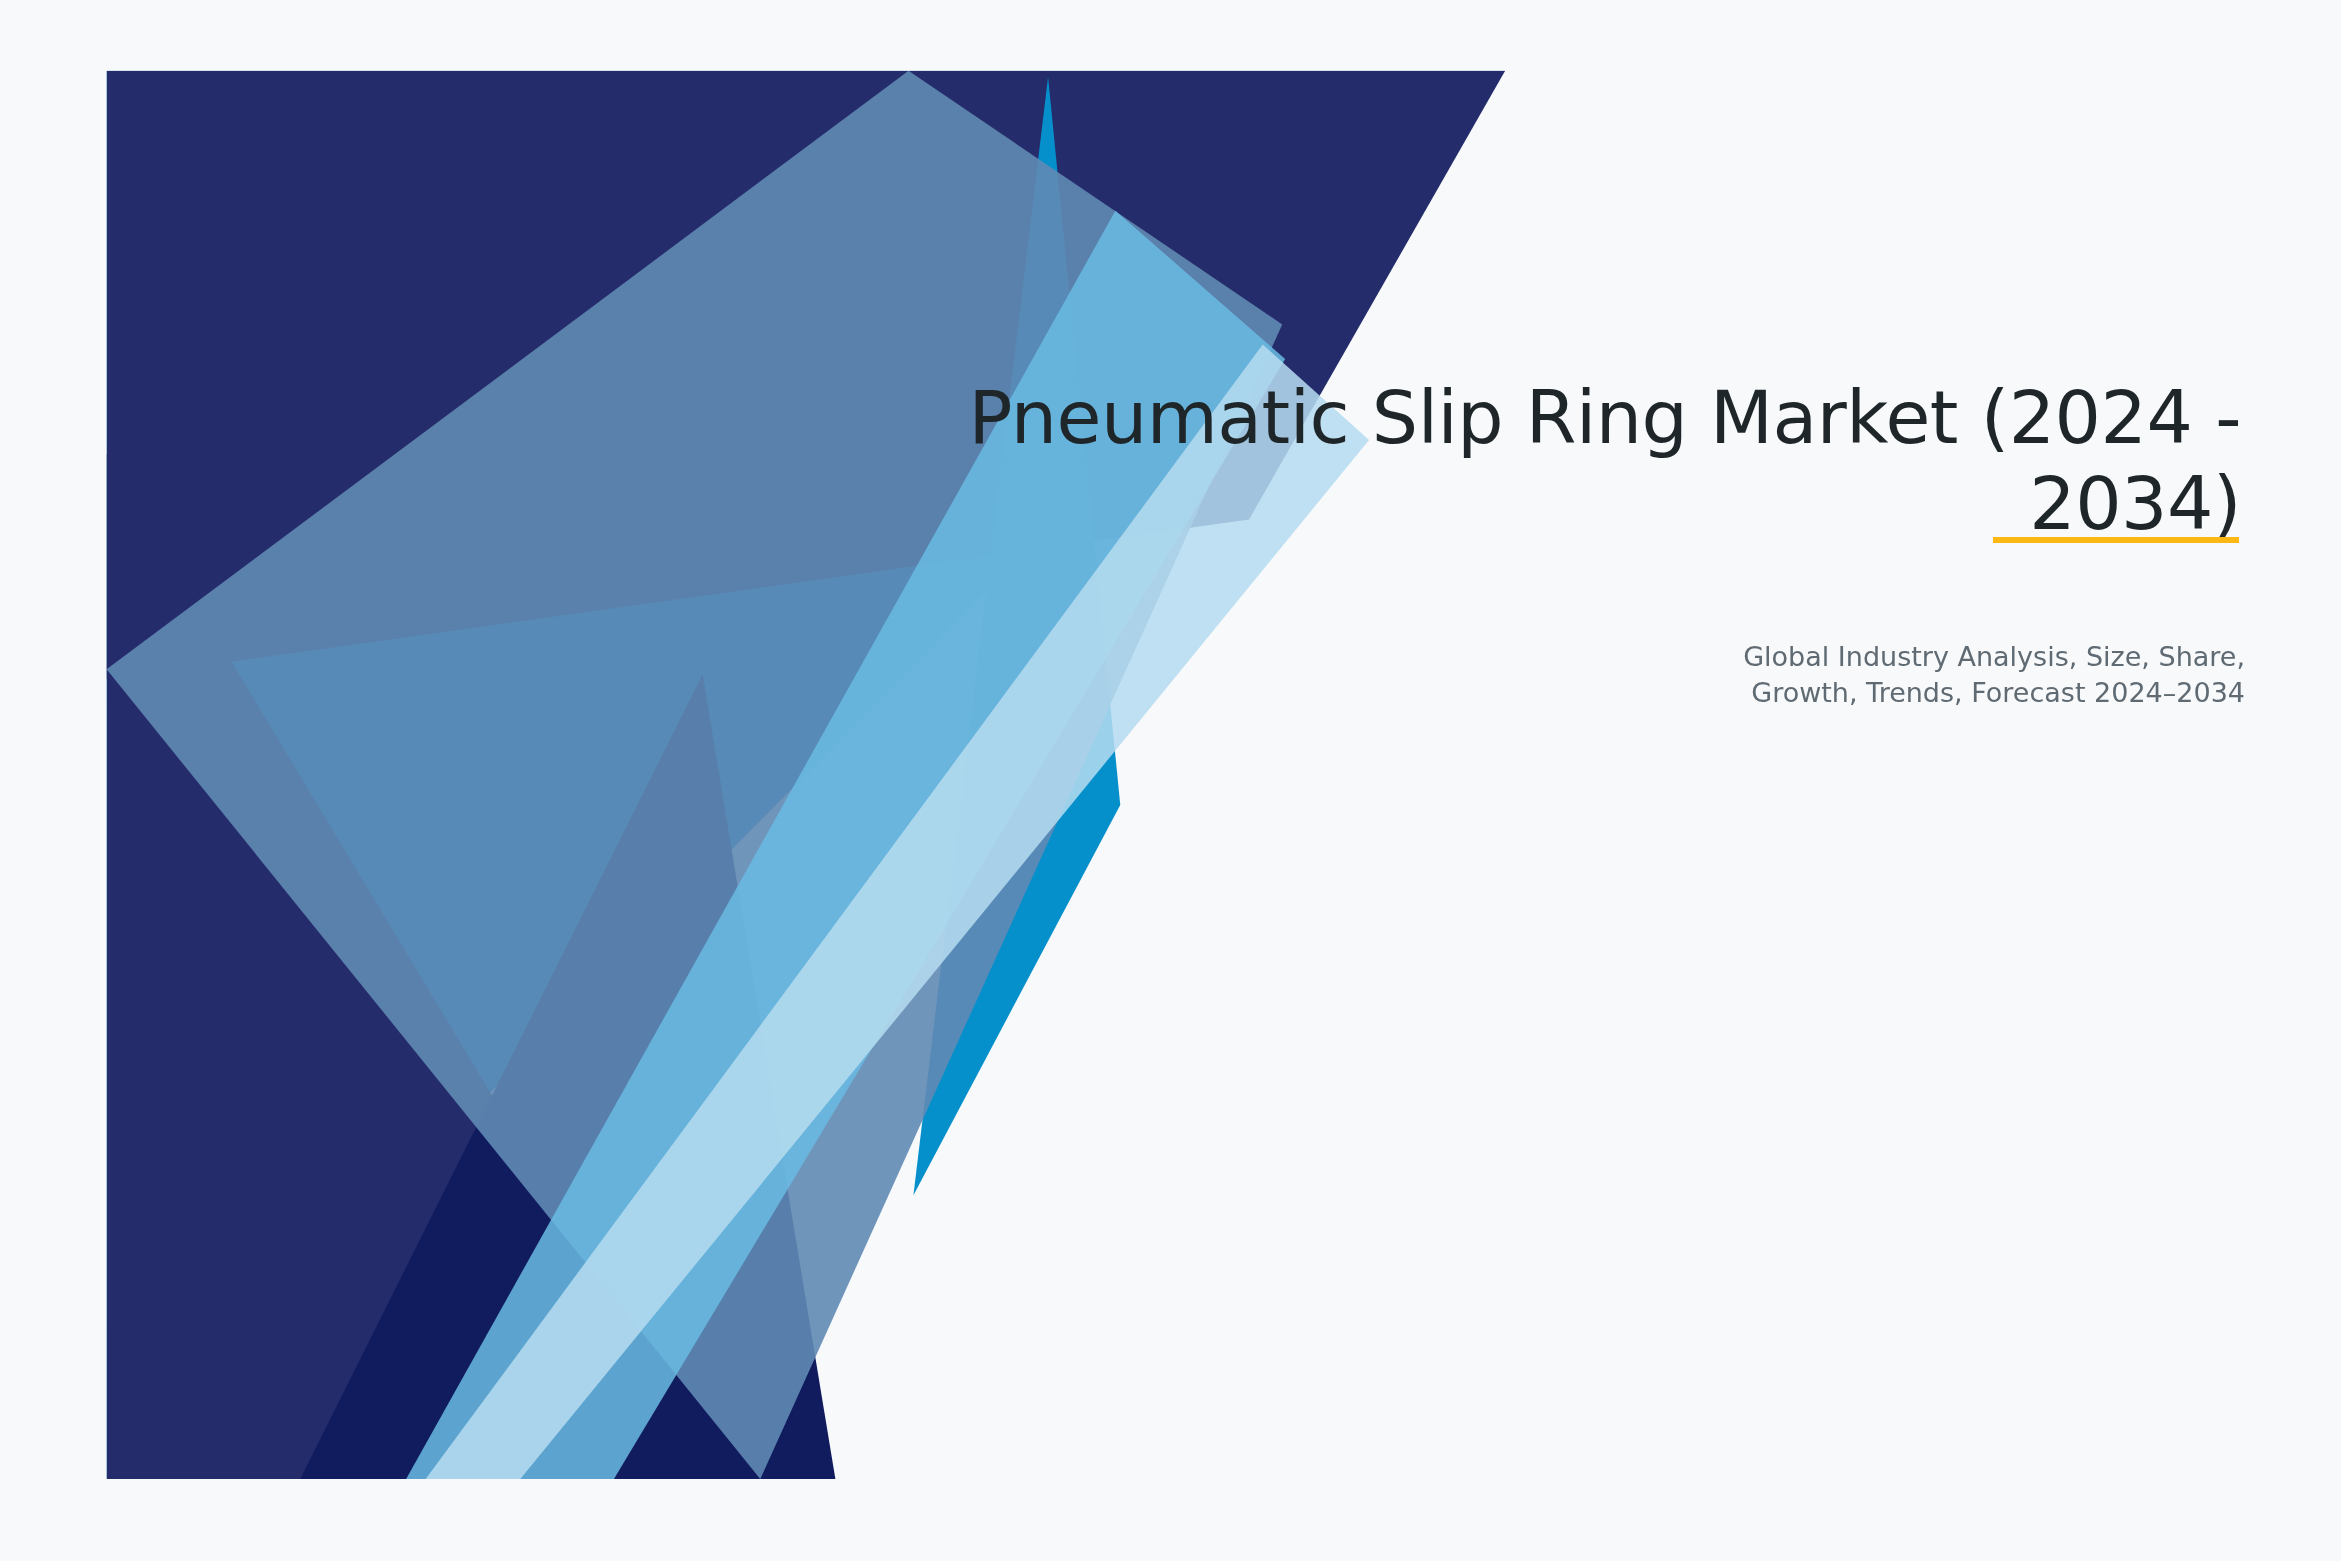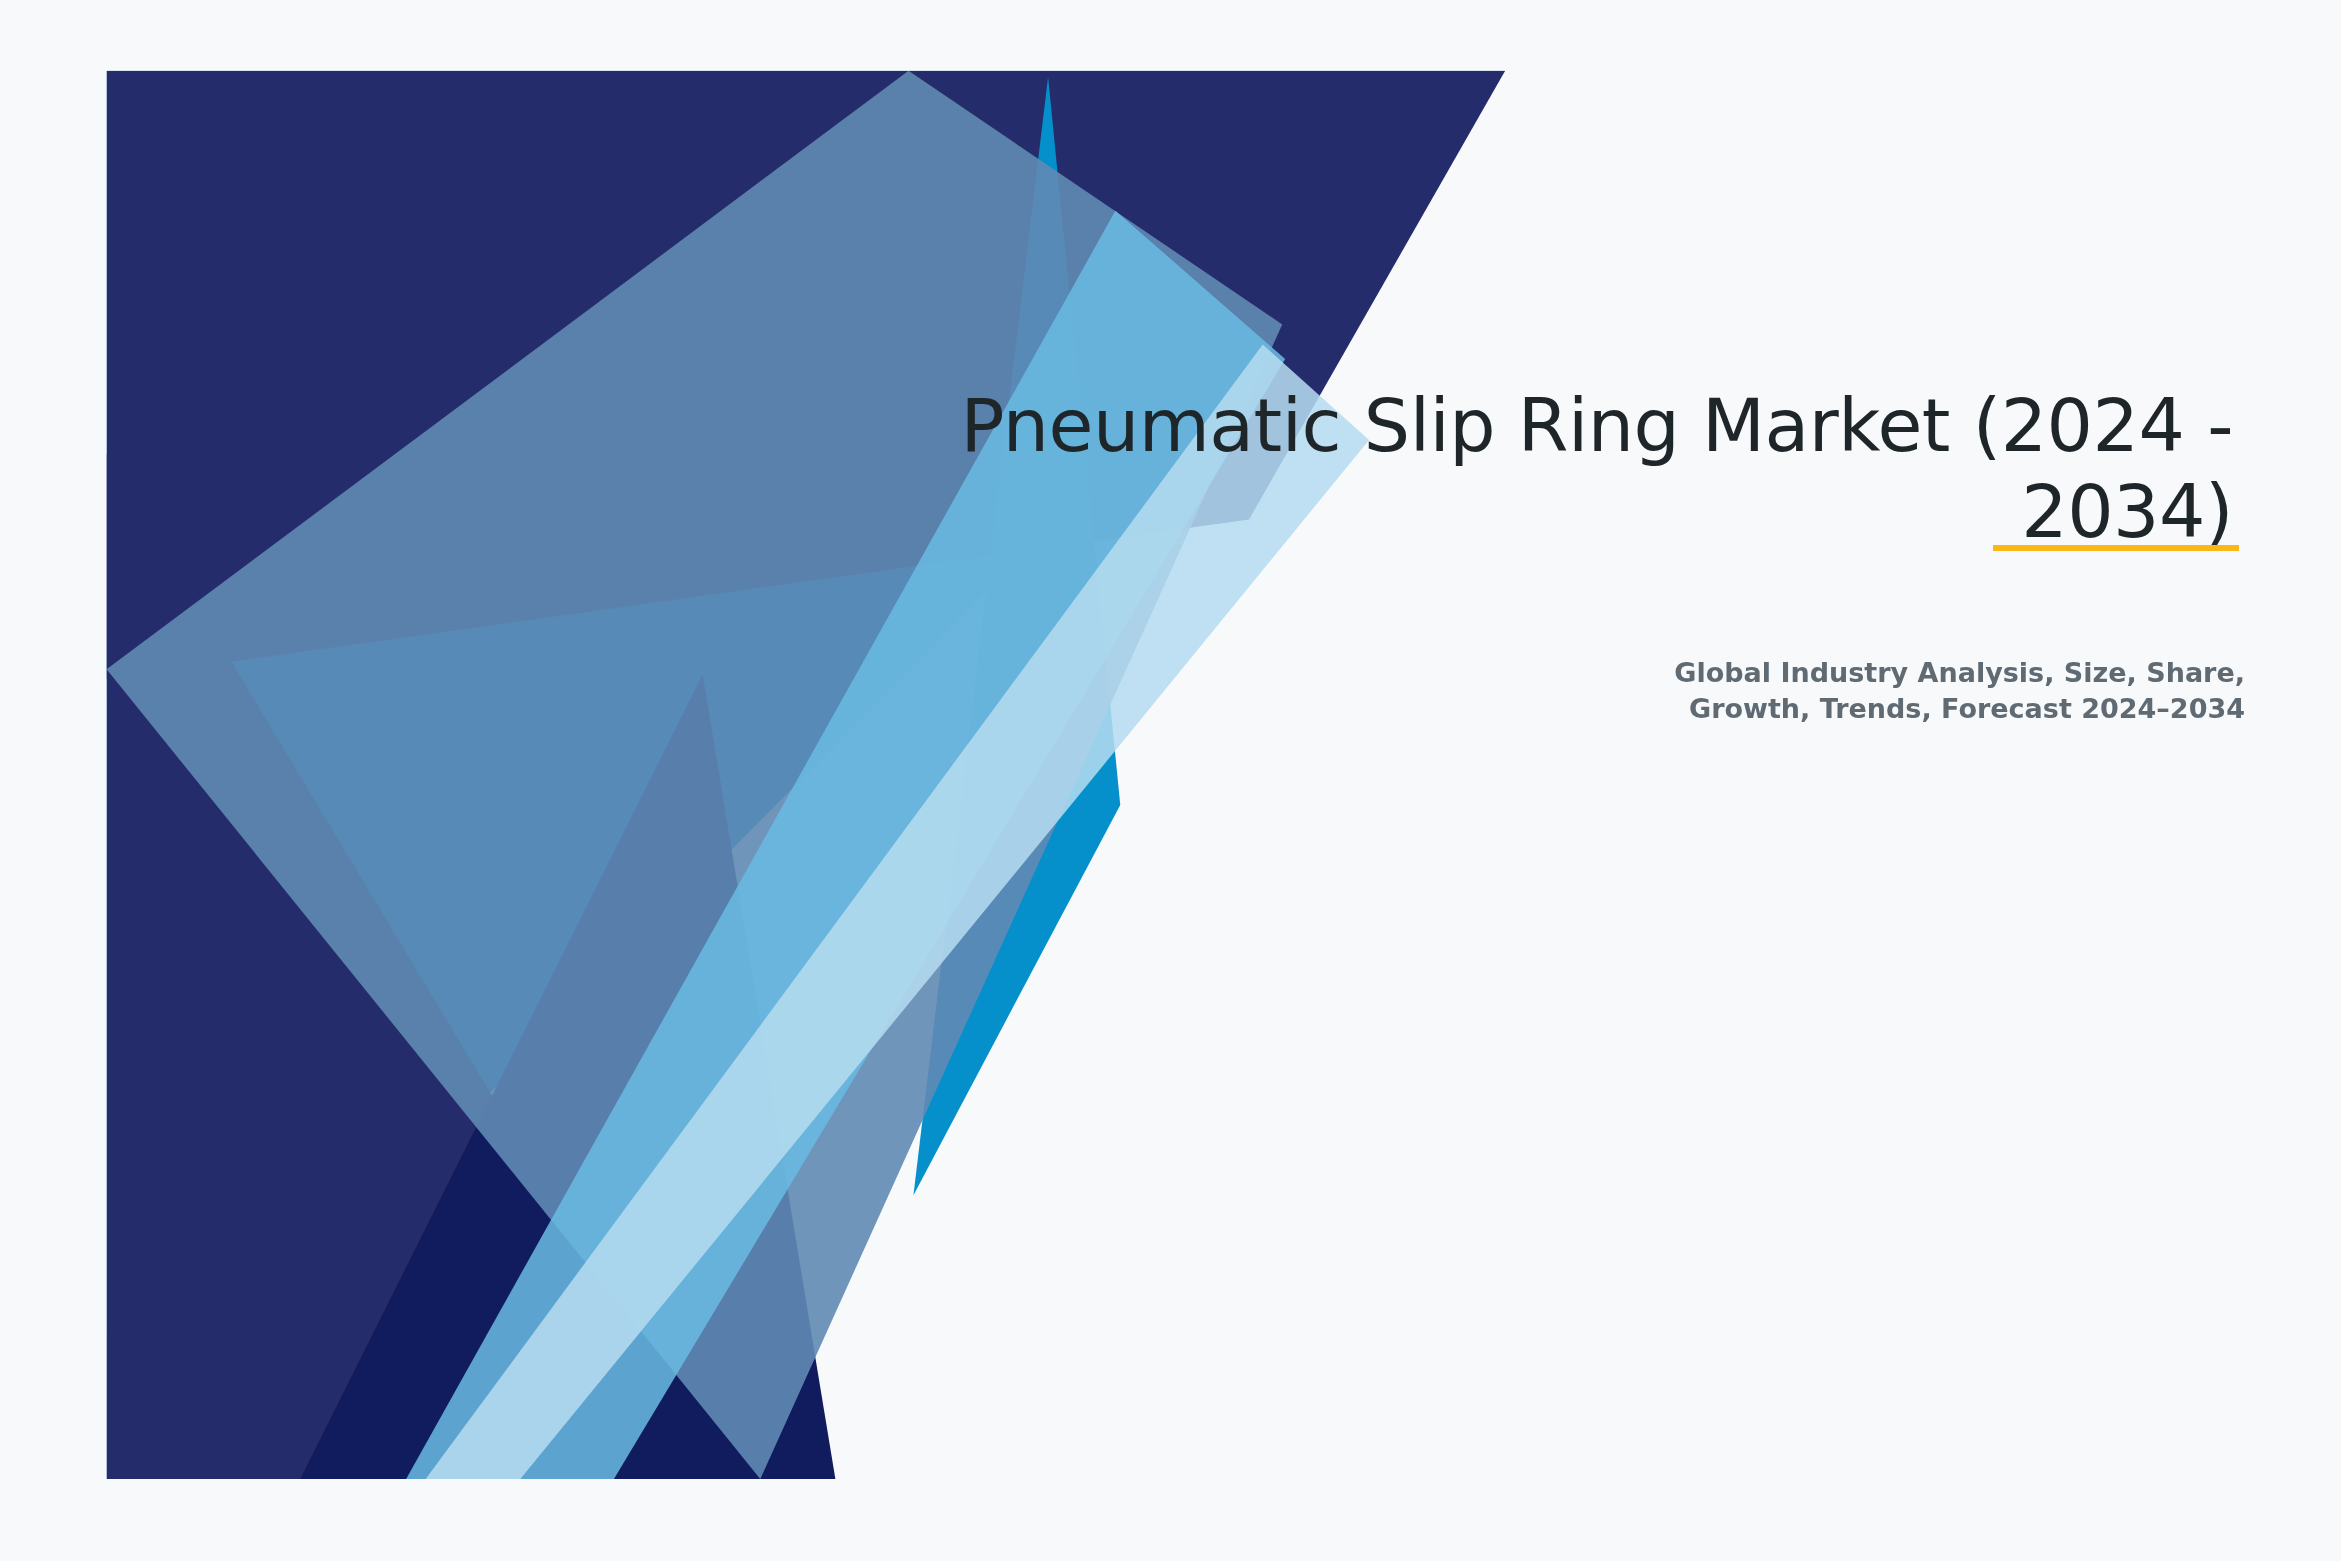--- a/index.html
+++ b/index.html
@@ -44,21 +44,21 @@
     width: 1386px;
     text-align: right;
   }
 
   .title-wrap {
     position: relative;
     display: block;
   }
 
   .deck-title {
-    margin: 12px;
+    margin: 4px;
     font-family: "DejaVu Sans", "Liberation Sans", sans-serif;
     font-size: 73px;
     font-weight: 400;
     line-height: 1.18;
     letter-spacing: -0.5px;
     color: #1F2629;
     text-align: right;
     position: relative;
     z-index: 2;
   }
@@ -72,21 +72,21 @@
     height: 6.3px;
     background: #FBB713;
     z-index: 3;
   }
 
   .deck-subtitle {
     margin: 0;
     padding-top: 88px;
     font-family: "DejaVu Sans", "Liberation Sans", sans-serif;
     font-size: 27px;
-    font-weight: 700;
+    font-weight: 400;
     line-height: 1.34;
     color: #5F6A72;
     white-space: pre-line;
   }
 </style>
 </head>
 <body>
 
 <div class="slide">
 

